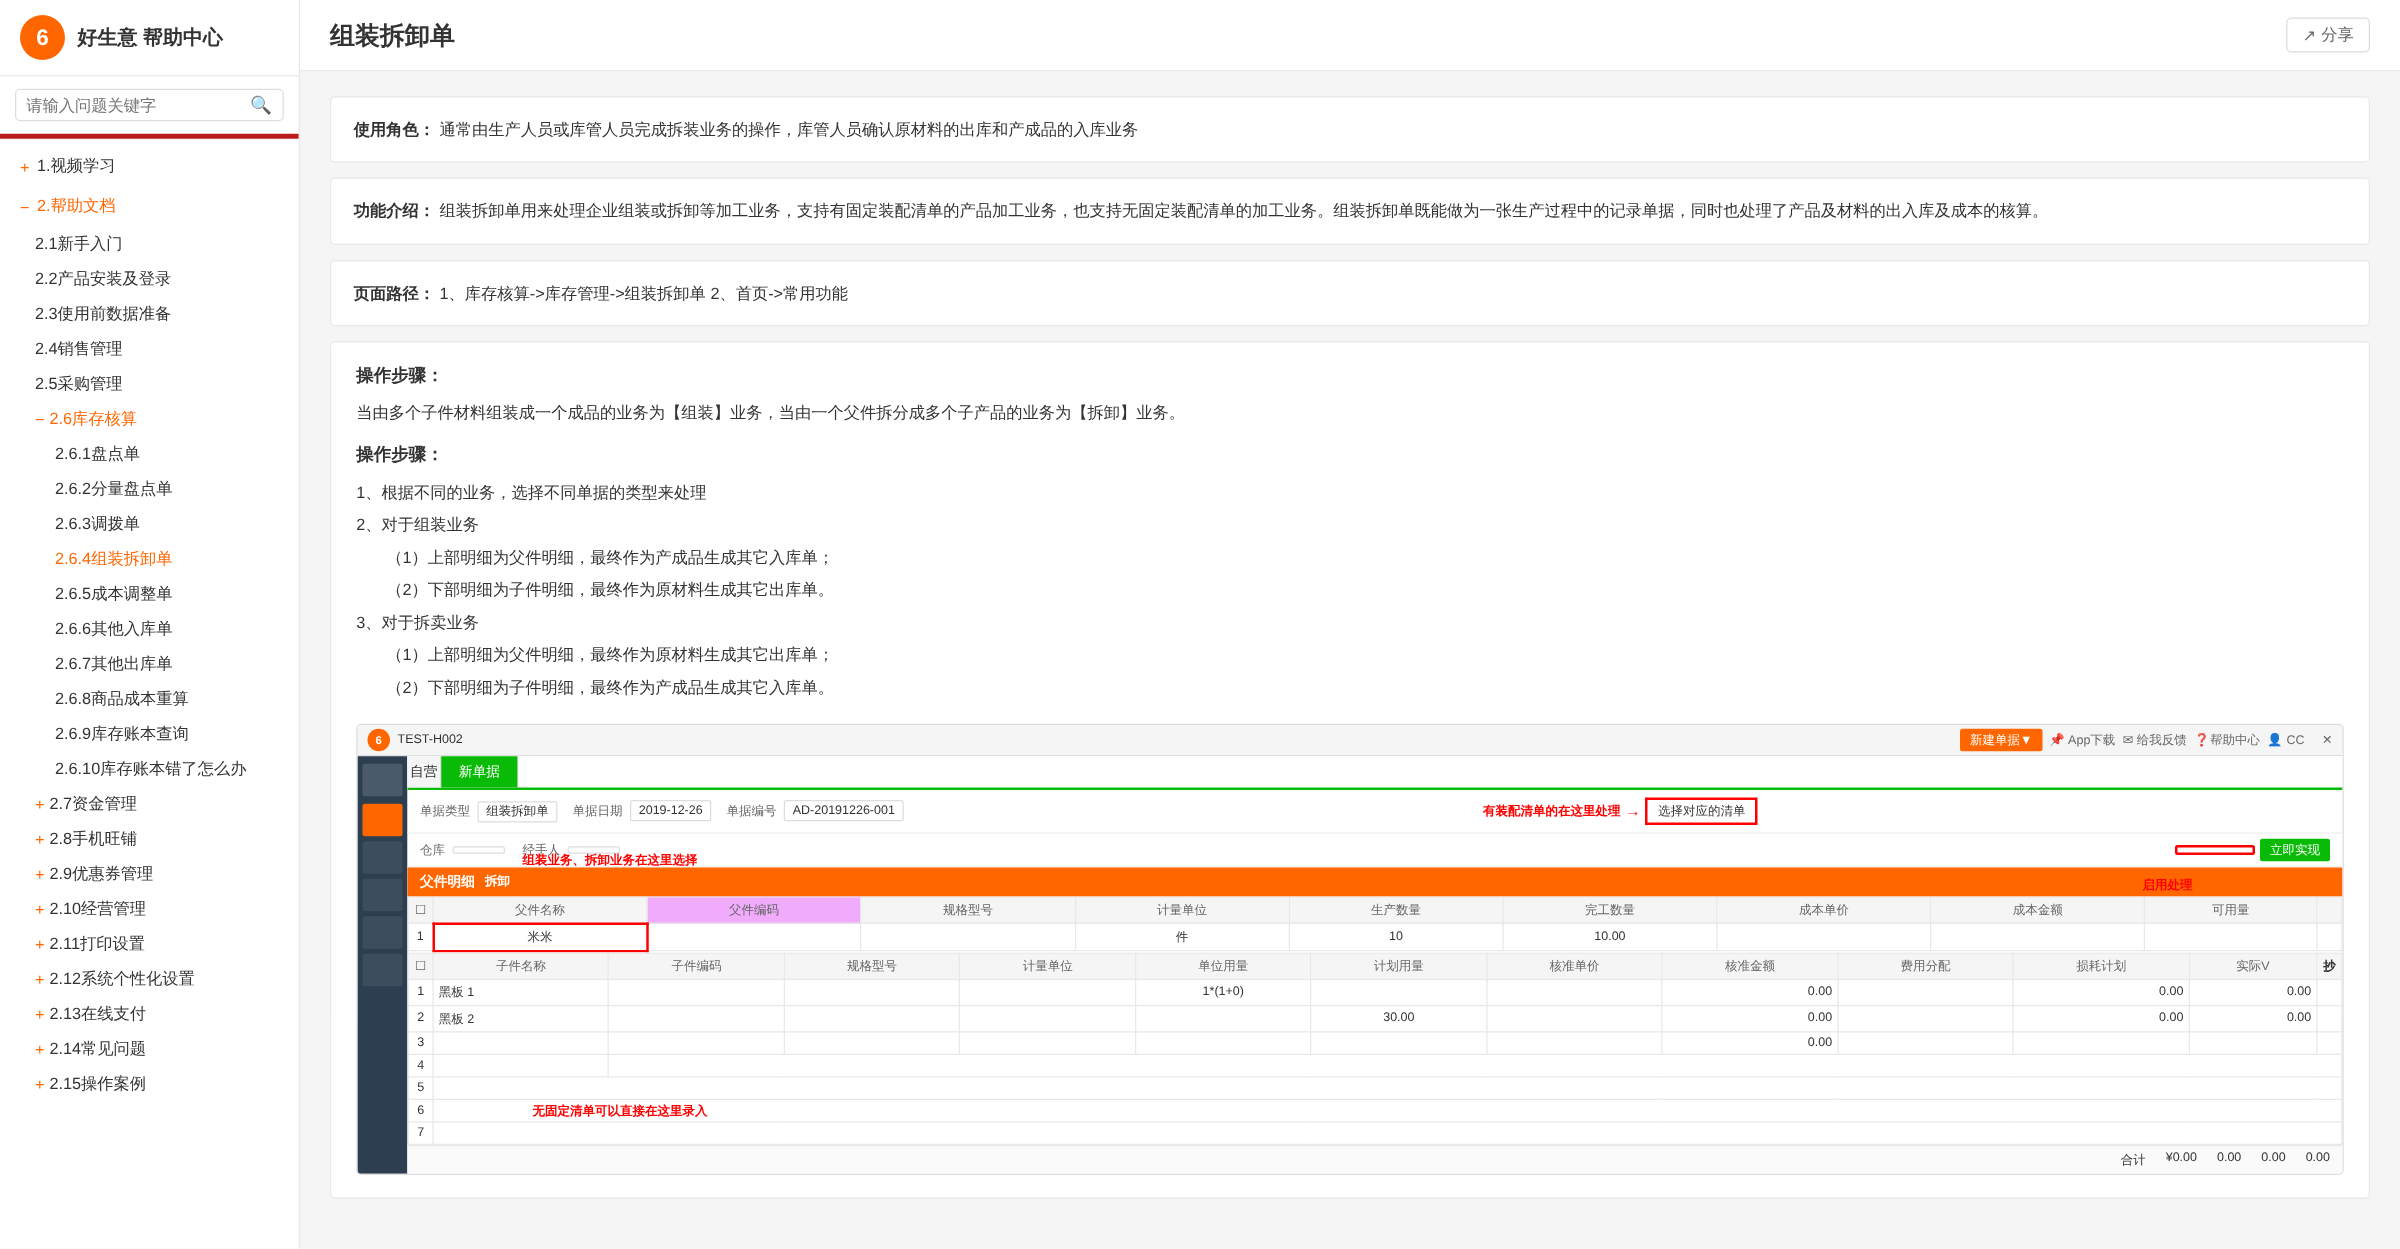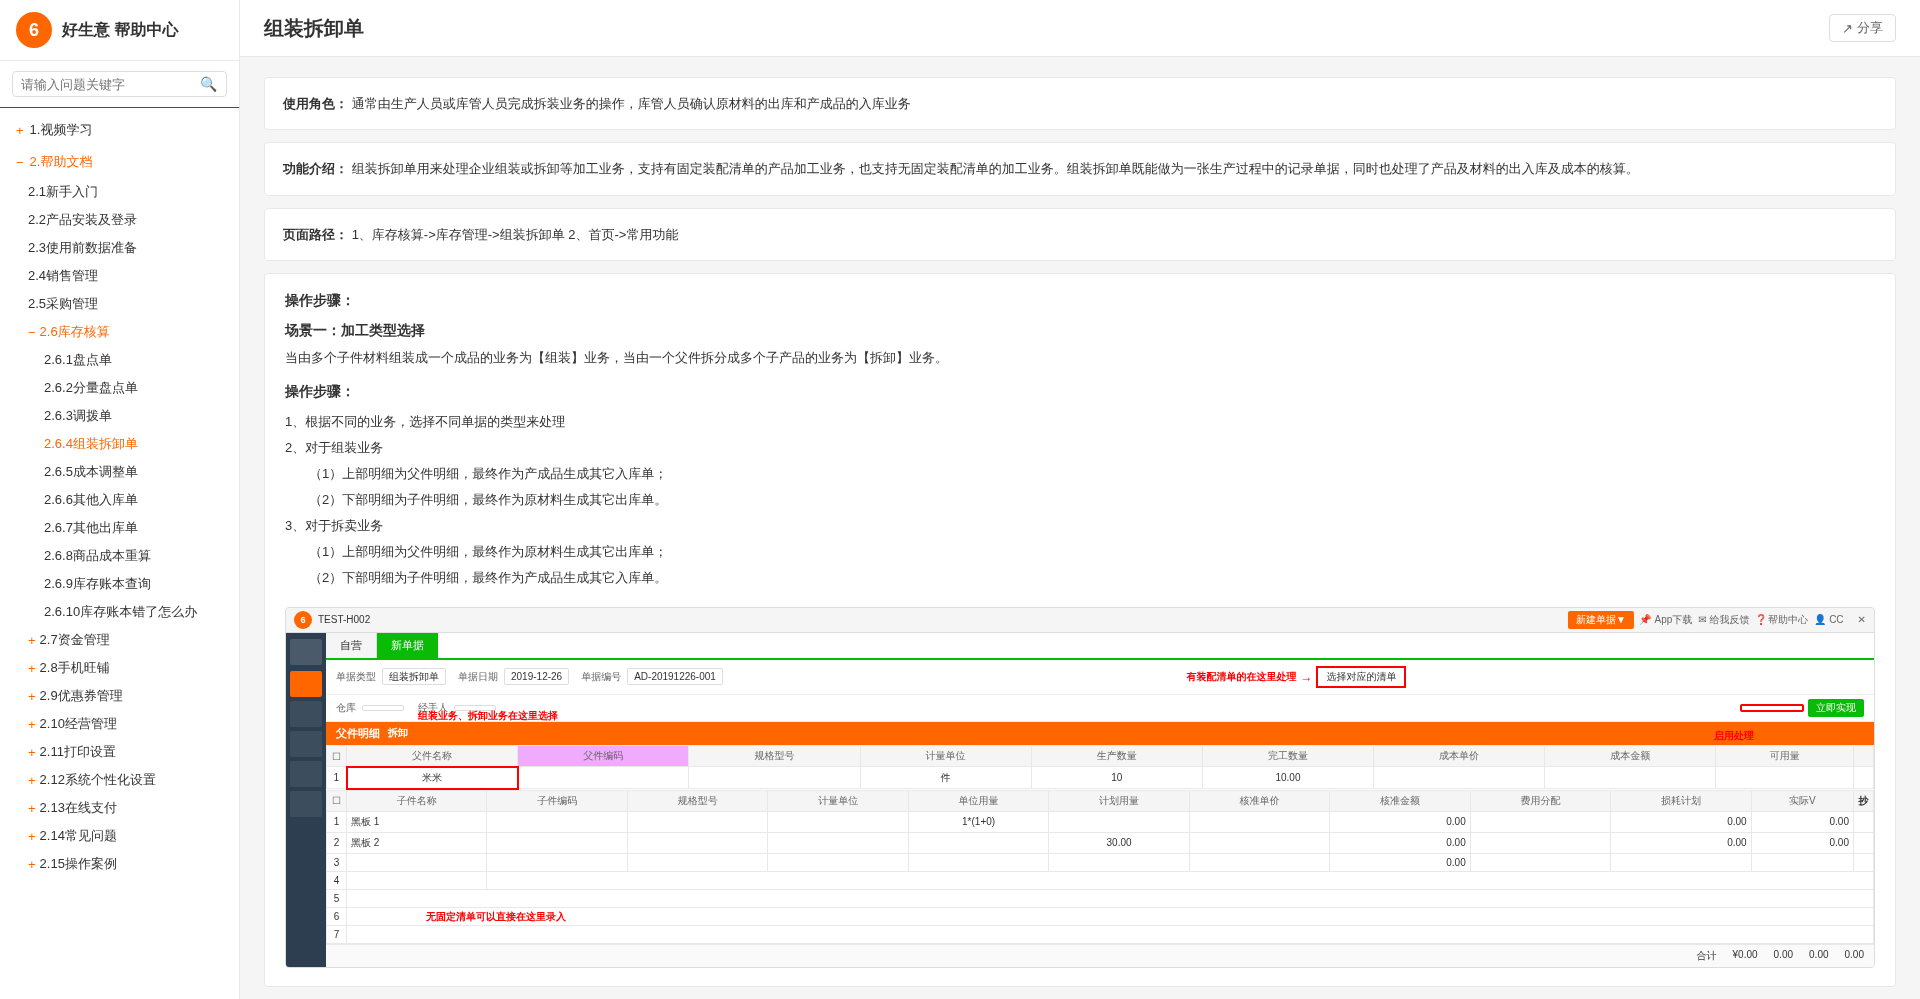--- a/index.html
+++ b/index.html
@@ -3,21 +3,21 @@
   <meta charset="utf-8">
   <style>
     * { box-sizing: border-box; margin: 0; padding: 0; }
     body { font-family: 'Microsoft YaHei', '微软雅黑', Arial, sans-serif; font-size: 14px; color: #333; background: #f5f5f5; display: flex; height: 100vh; overflow: hidden; }
 
     
     .sidebar { width: 240px; min-width: 240px; background: #fff; border-right: 1px solid #e8e8e8; display: flex; flex-direction: column; height: 100vh; overflow: hidden; }
     .sidebar-header { display: flex; align-items: center; padding: 12px 16px; border-bottom: 1px solid #e8e8e8; background: #fff; }
     .logo-circle { width: 36px; height: 36px; background: #f60; border-radius: 50%; display: flex; align-items: center; justify-content: center; color: #fff; font-size: 18px; font-weight: bold; margin-right: 10px; flex-shrink: 0; }
     .logo-text { font-size: 16px; font-weight: bold; color: #333; }
-    .search-box { padding: 10px 12px; border-bottom: 1px solid #b91c1c; }
+    .search-box { padding: 10px 12px; border-bottom: 4px solid #b91c1c; }
     .search-input-wrap { display: flex; align-items: center; border: 1px solid #ddd; border-radius: 4px; padding: 4px 8px; background: #fff; }
     .search-input { border: none; outline: none; font-size: 13px; color: #999; width: 100%; }
     .search-icon-btn { background: none; border: none; cursor: pointer; color: #999; font-size: 14px; }
     .nav-list { overflow-y: auto; flex: 1; padding: 6px 0; }
     .nav-item { padding: 7px 16px; cursor: pointer; font-size: 13px; color: #333; display: flex; align-items: center; gap: 6px; }
     .nav-item.active { color: #f60; }
     .nav-sub { padding-left: 28px; }
     .nav-sub-item { padding: 5px 16px 5px 0; cursor: pointer; font-size: 13px; color: #333; display: block; }
     .nav-sub-item.active { color: #f60; }
 
@@ -152,21 +152,20 @@
     </div>
 
     <div class="info-block">
       <span class="label">页面路径：</span>
       <span>1、库存核算-&gt;库存管理-&gt;组装拆卸单  2、首页-&gt;常用功能</span>
     </div>
 
     <div class="steps-container">
       <div class="section-title">操作步骤：</div>
 
-      <div class="scene-title">场景一：加工类型选择</div>
       <div class="body-text">当由多个子件材料组装成一个成品的业务为【组装】业务，当由一个父件拆分成多个子产品的业务为【拆卸】业务。</div>
 
       <div class="section-title" style="margin-top:12px;">操作步骤：</div>
       <div class="step-text">1、根据不同的业务，选择不同单据的类型来处理</div>
       <div class="step-text">2、对于组装业务</div>
       <div class="step-text" style="padding-left:24px;">（1）上部明细为父件明细，最终作为产成品生成其它入库单；</div>
       <div class="step-text" style="padding-left:24px;">（2）下部明细为子件明细，最终作为原材料生成其它出库单。</div>
       <div class="step-text">3、对于拆卖业务</div>
       <div class="step-text" style="padding-left:24px;">（1）上部明细为父件明细，最终作为原材料生成其它出库单；</div>
       <div class="step-text" style="padding-left:24px;">（2）下部明细为子件明细，最终作为产成品生成其它入库单。</div>
@@ -192,21 +191,21 @@
             <div style="width:32px;height:26px;background:#f60;border-radius:2px;"></div>
             <div style="width:32px;height:26px;background:rgba(255,255,255,0.08);border-radius:2px;"></div>
             <div style="width:32px;height:26px;background:rgba(255,255,255,0.08);border-radius:2px;"></div>
             <div style="width:32px;height:26px;background:rgba(255,255,255,0.08);border-radius:2px;"></div>
             <div style="width:32px;height:26px;background:rgba(255,255,255,0.08);border-radius:2px;"></div>
           </div>
 
           <div style="flex:1;background:#fff;">
 
             <div style="display:flex;border-bottom:2px solid #09bb07;background:#fff;">
-              <div style="padding:5px 14px;font-size:11px;color:#333;background:#f5f5f5;border-right:1px solid #ddd;">自营</div>
+              <div style="padding:5px 2px;font-size:11px;color:#333;background:#f5f5f5;border-right:1px solid #ddd;">自营</div>
               <div style="padding:5px 14px;font-size:11px;color:#fff;background:#09bb07;">新单据</div>
             </div>
 
             <div style="display:flex;align-items:center;flex-wrap:wrap;gap:6px;padding:6px 10px;border-bottom:1px solid #eee;font-size:10px;">
               <span style="color:#666;">单据类型</span>
               <div style="position:relative;display:inline-block;">
                 <span style="border:1px solid #ddd;padding:2px 6px;border-radius:2px;font-size:10px;background:#fff;">组装拆卸单</span>
                 
               </div>
               <span style="color:#666;margin-left:6px;">单据日期</span>

